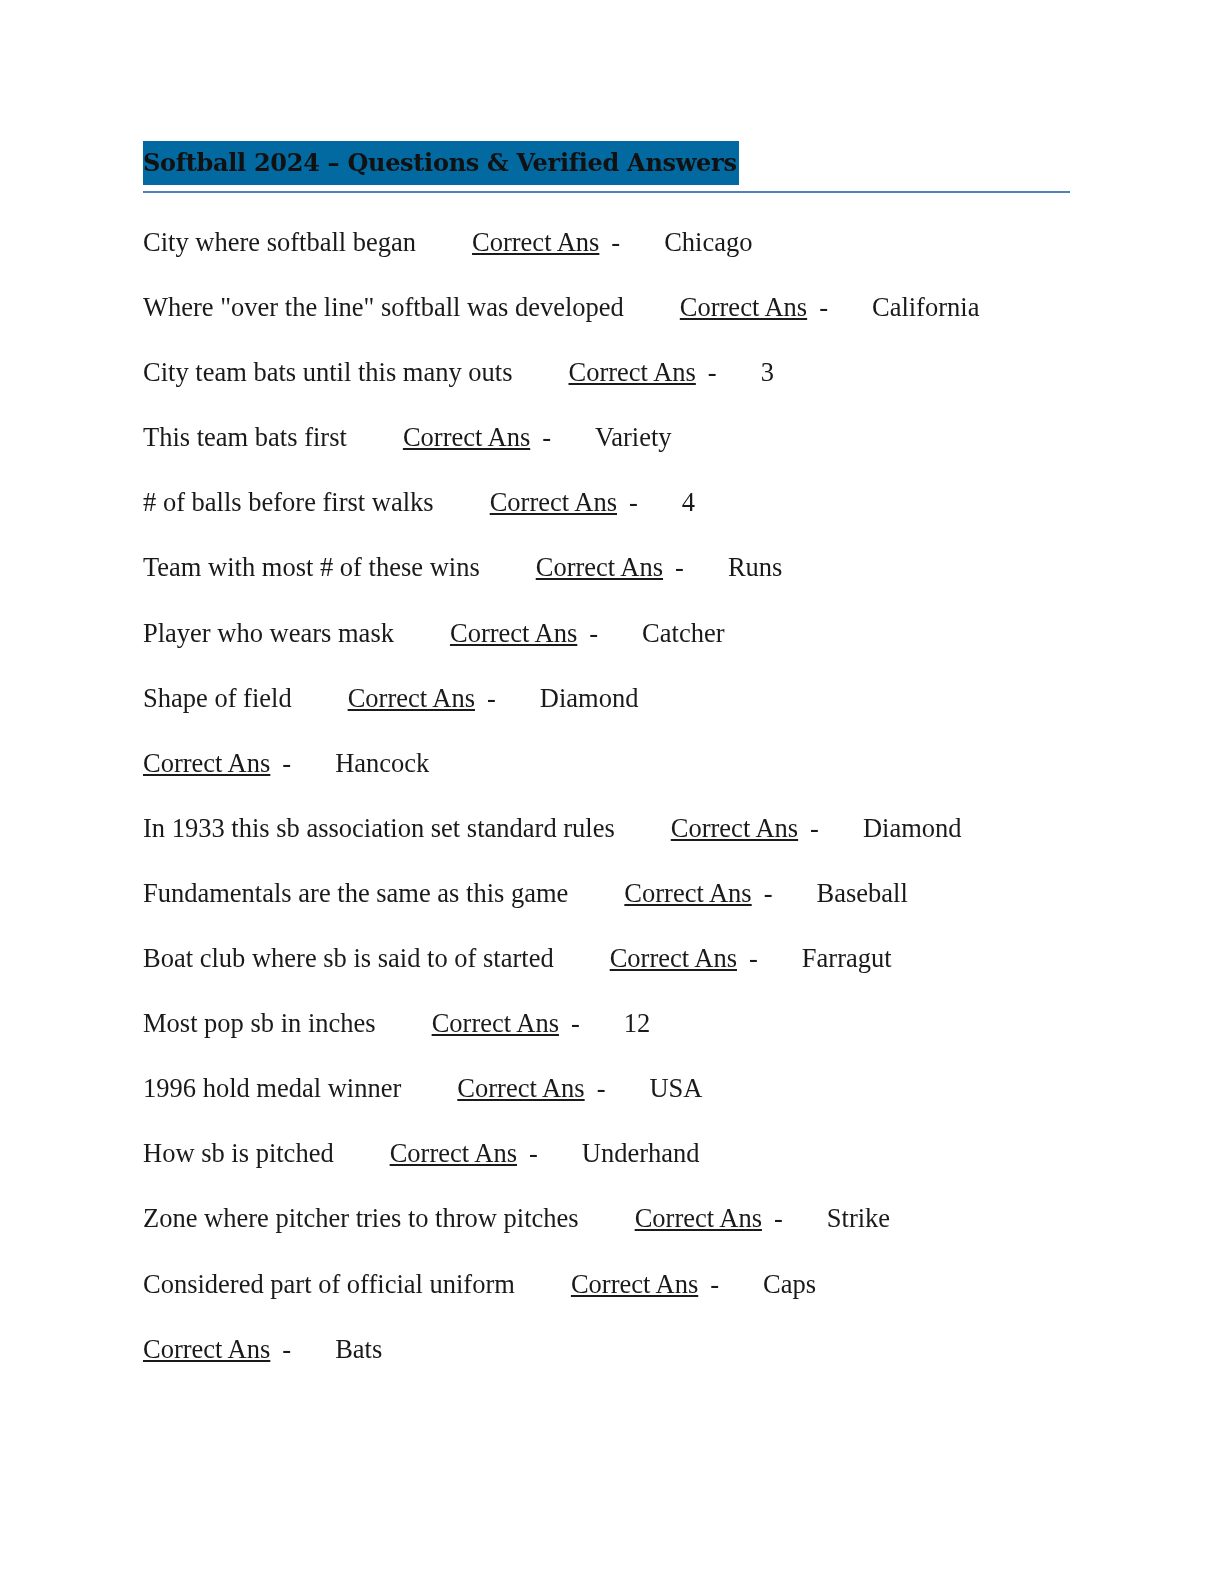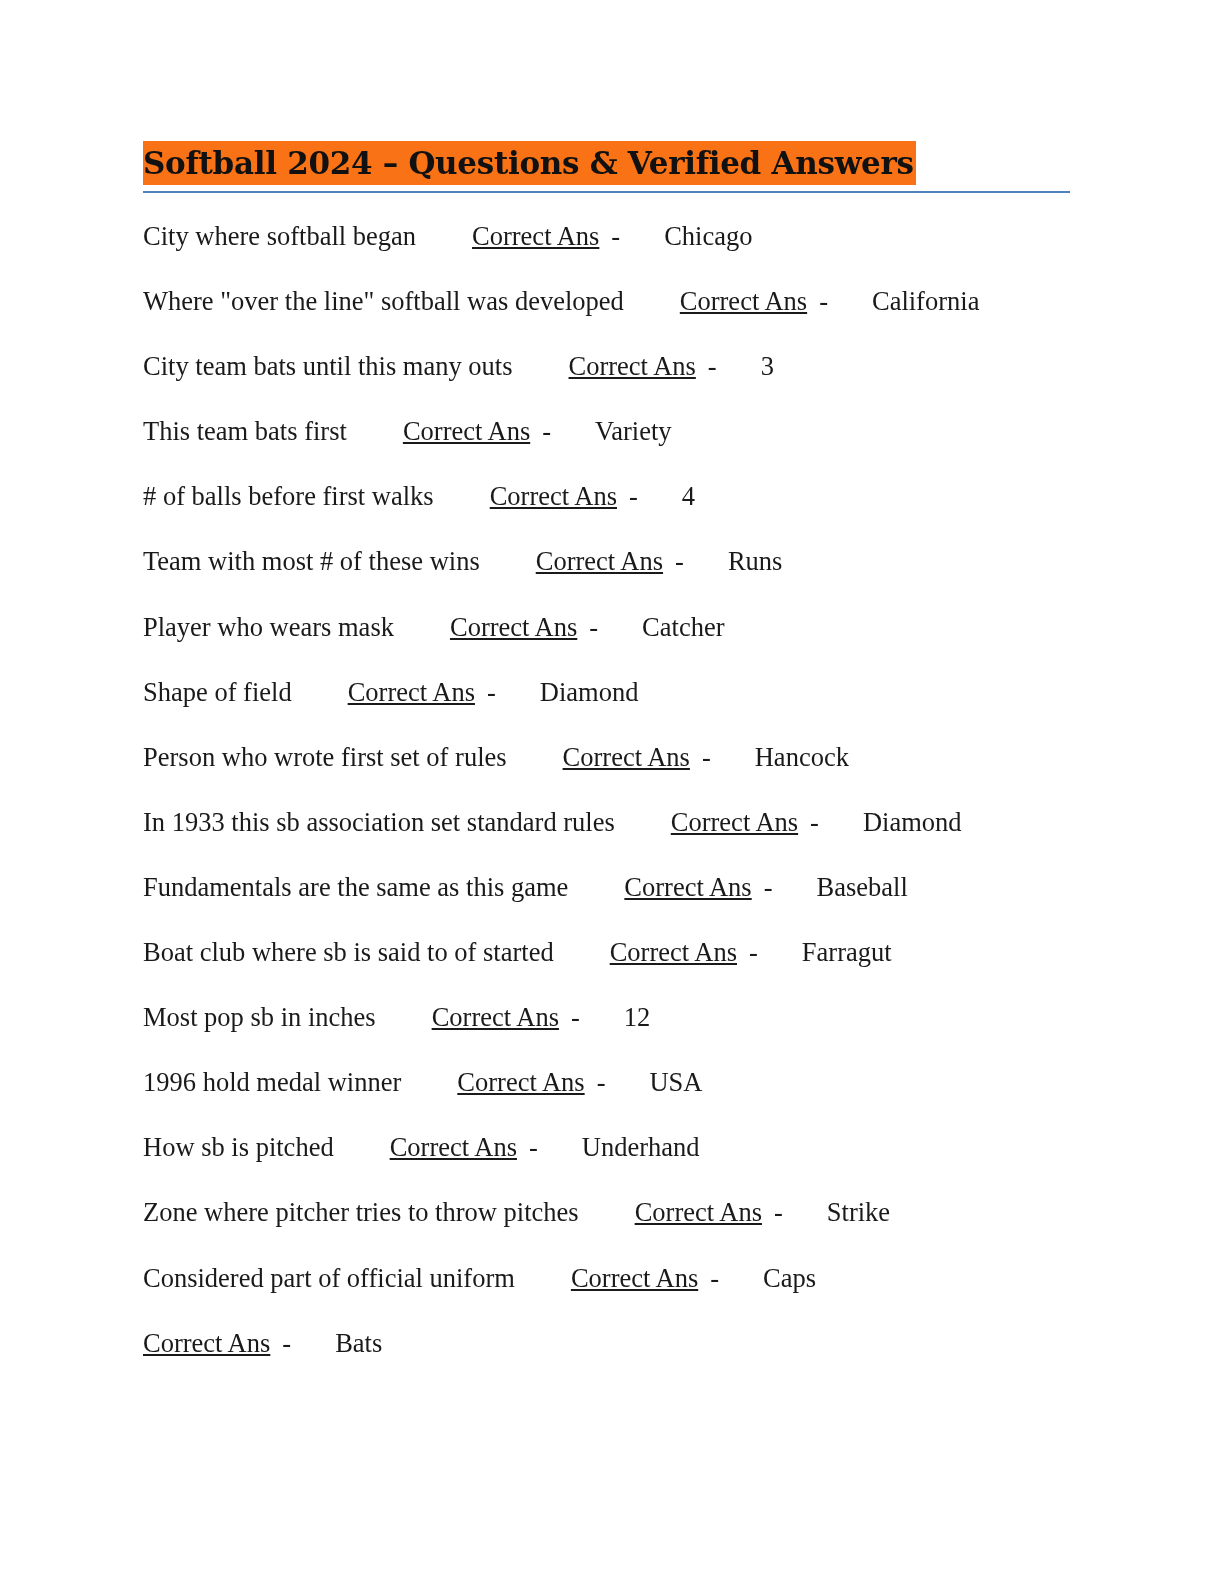--- a/index.html
+++ b/index.html
@@ -22,41 +22,41 @@
       height: 1584px;
     }
     .title-wrap {
       position: absolute;
       left: 143px;
       top: 141px;
       width: 927px;
     }
     .title {
       display: inline-block;
-      background: #f97316;
+      background: #0369a1;
       font-family: "DejaVu Serif", "Liberation Serif", serif;
       font-weight: bold;
-      font-size: 31px;
+      font-size: 24px;
       line-height: 44px;
       padding: 0 2px 0 0;
       color: #111111;
       letter-spacing: -0.3px;
     }
     .title-rule {
       position: absolute;
       left: 143px;
       top: 191px;
       width: 927px;
       height: 2px;
       background: #4f81bd;
     }
     .qa-list {
       position: absolute;
       left: 143px;
-      top: 216px;
+      top: 222px;
       width: 940px;
     }
     .qa-row {
       height: 65.1px;
       display: flex;
       align-items: flex-start;
       white-space: nowrap;
       font-family: "Liberation Serif", "DejaVu Serif", serif;
       font-size: 26.5px;
       line-height: 40px;
@@ -119,21 +119,20 @@
       <span class="qa-dash">-</span>
       <span class="qa-answer">Catcher</span>
     </div>
     <div class="qa-row">
       <span class="qa-question">Shape of field</span>
       <span class="qa-label">Correct Ans</span>
       <span class="qa-dash">-</span>
       <span class="qa-answer">Diamond</span>
     </div>
     <div class="qa-row">
-      <span class="qa-question">Person who wrote first set of rules</span>
       <span class="qa-label">Correct Ans</span>
       <span class="qa-dash">-</span>
       <span class="qa-answer">Hancock</span>
     </div>
     <div class="qa-row">
       <span class="qa-question">In 1933 this sb association set standard rules</span>
       <span class="qa-label">Correct Ans</span>
       <span class="qa-dash">-</span>
       <span class="qa-answer">Diamond</span>
     </div>

